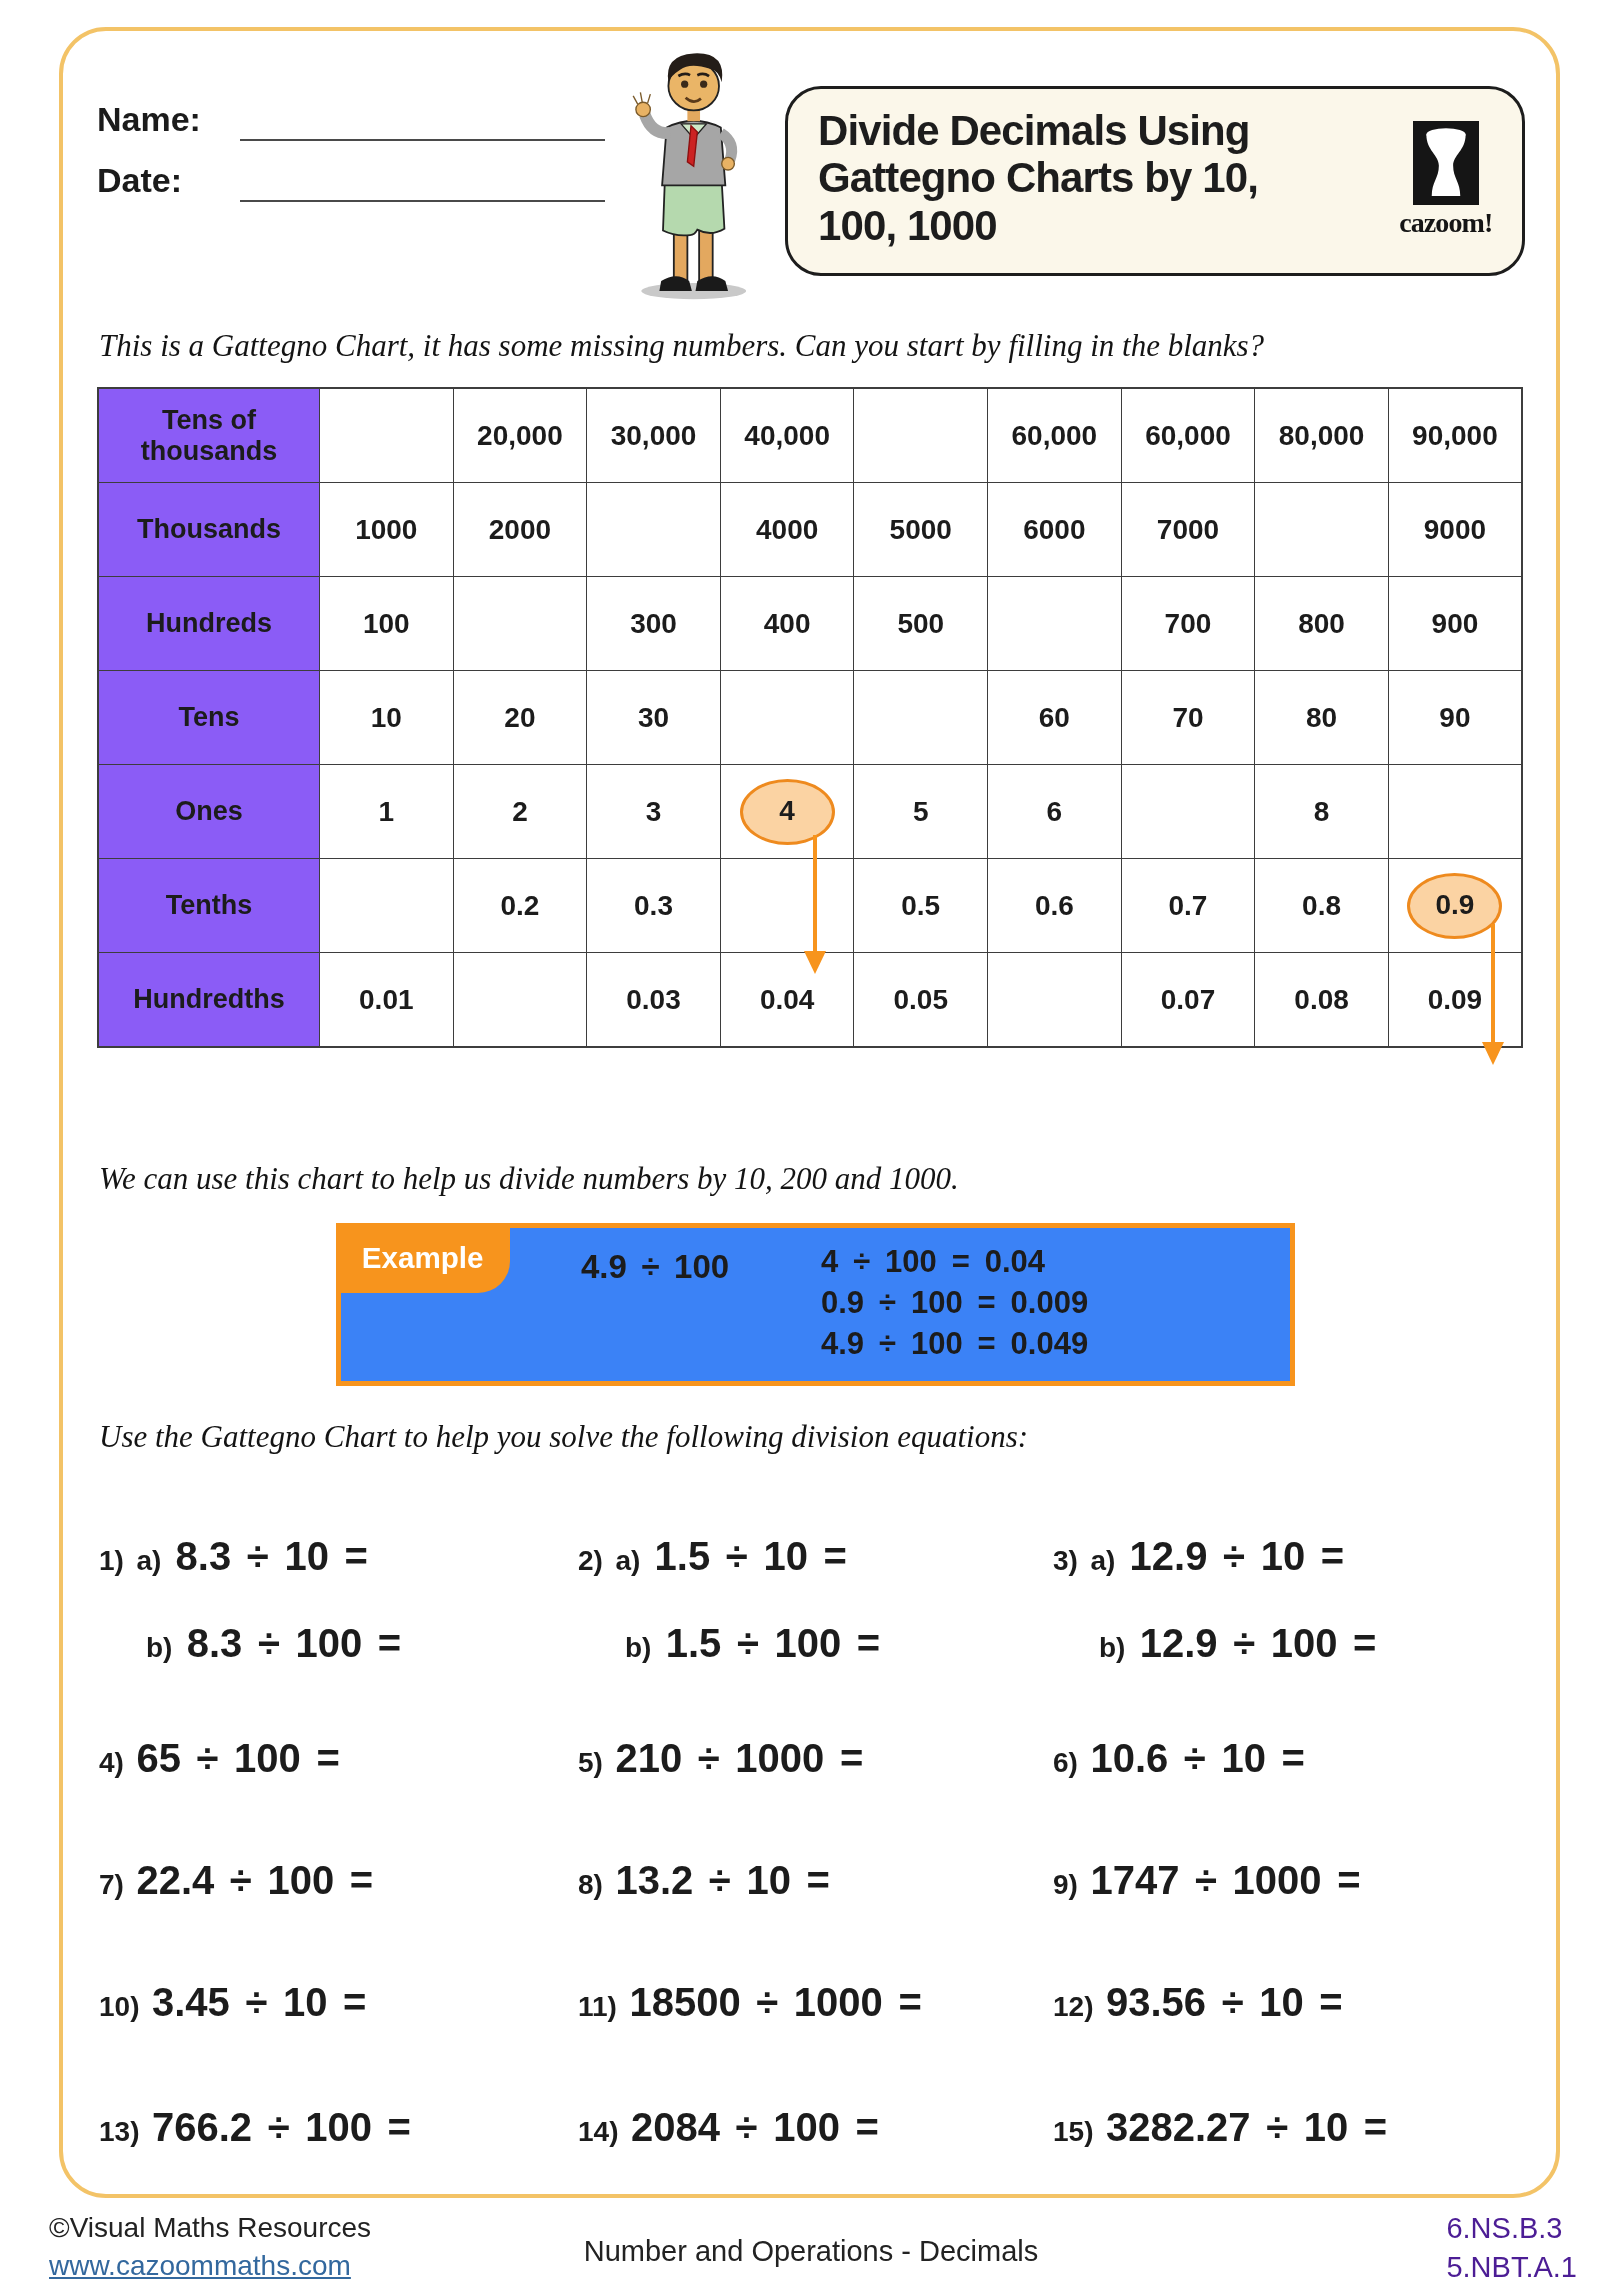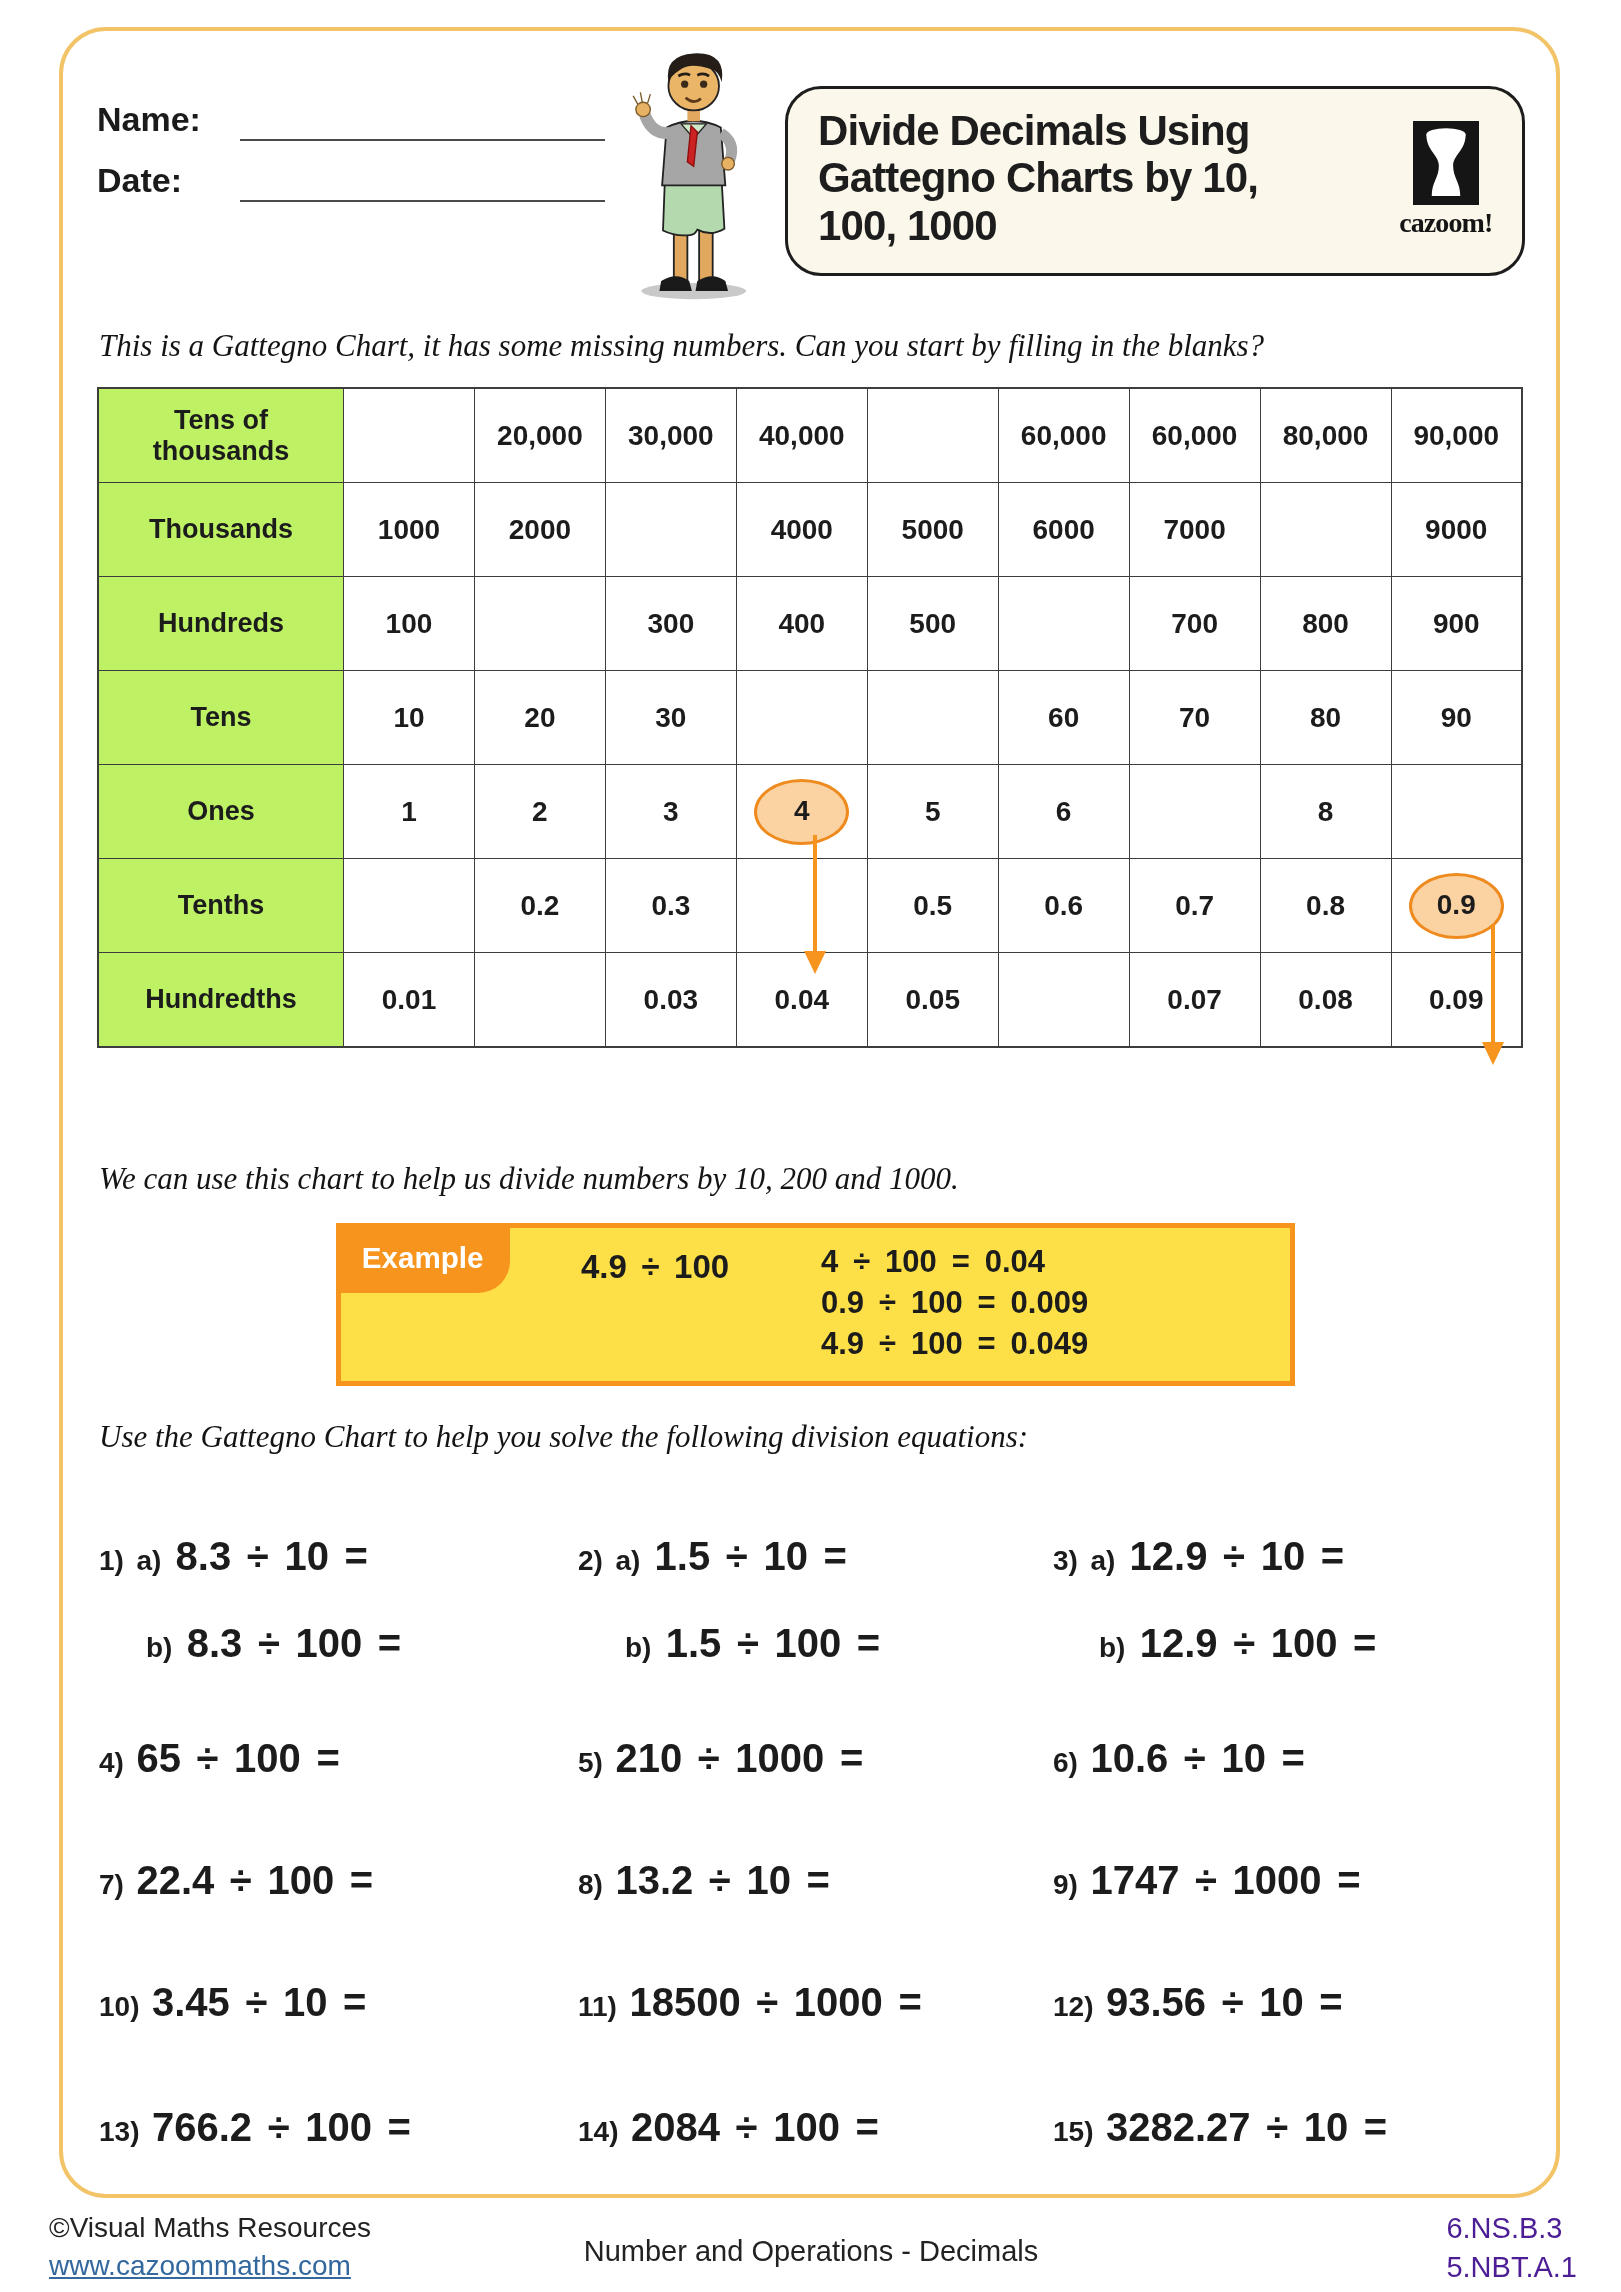--- a/index.html
+++ b/index.html
@@ -33,33 +33,33 @@
          font-size:31px;color:#141414;white-space:nowrap;}
   .intro1{top:328px;}
   .intro2{top:1161px;}
   .intro3{top:1419px;}
 
   
   .gchart{position:absolute;left:97px;top:387px;width:1426px;
           border-collapse:collapse;table-layout:fixed;border:2.7px solid #3d3d3d;}
   .gchart td{border:1.8px solid #3d3d3d;text-align:center;vertical-align:middle;
              font-weight:bold;font-size:28px;height:93px;padding:0;background:#fff;}
-  .gchart td.rowlabel{background:#bef264;font-size:27px;width:204px;line-height:1.12;padding:0 20px;}
+  .gchart td.rowlabel{background:#8b5cf6;font-size:27px;width:204px;line-height:1.12;padding:0 8px;}
   .circle{display:inline-block;width:95px;height:66px;line-height:57px;border-radius:50%;
           background:#FBD3A3;border:3.6px solid #EE8A1E;box-sizing:border-box;}
 
   .arrow{position:absolute;width:3.6px;background:#F7941D;}
   .arrow::after{content:'';position:absolute;left:50%;transform:translateX(-50%);bottom:-23px;
                 border:11.6px solid transparent;border-top:23px solid #F7941D;border-bottom:0;}
   .arrow1{left:813px;top:835px;height:116px;}
   .arrow2{left:1491px;top:924px;height:118px;}
 
   
   .example-box{position:absolute;left:336px;top:1223px;width:959px;height:163px;
-               border:5.4px solid #F7941D;box-sizing:border-box;background:#fde047;}
+               border:5.4px solid #F7941D;box-sizing:border-box;background:#3b82f6;}
   .example-tab{position:absolute;left:-5.4px;top:-5.4px;width:174px;height:70px;background:#F7941D;
                color:#fff;font-weight:bold;font-size:29.6px;display:flex;align-items:center;
                justify-content:center;border-bottom-right-radius:32px;}
   .example-problem{position:absolute;left:240px;top:19.7px;font-size:33px;font-weight:bold;word-spacing:5.4px;}
   .example-steps{position:absolute;left:480px;top:14.3px;font-size:31px;font-weight:bold;
                  line-height:1.32;word-spacing:6.3px;}
 
   
   .questions{position:absolute;left:99px;top:1514px;width:1433px;height:699px;}
   .q-row{position:absolute;left:0;width:100%;height:45px;}

